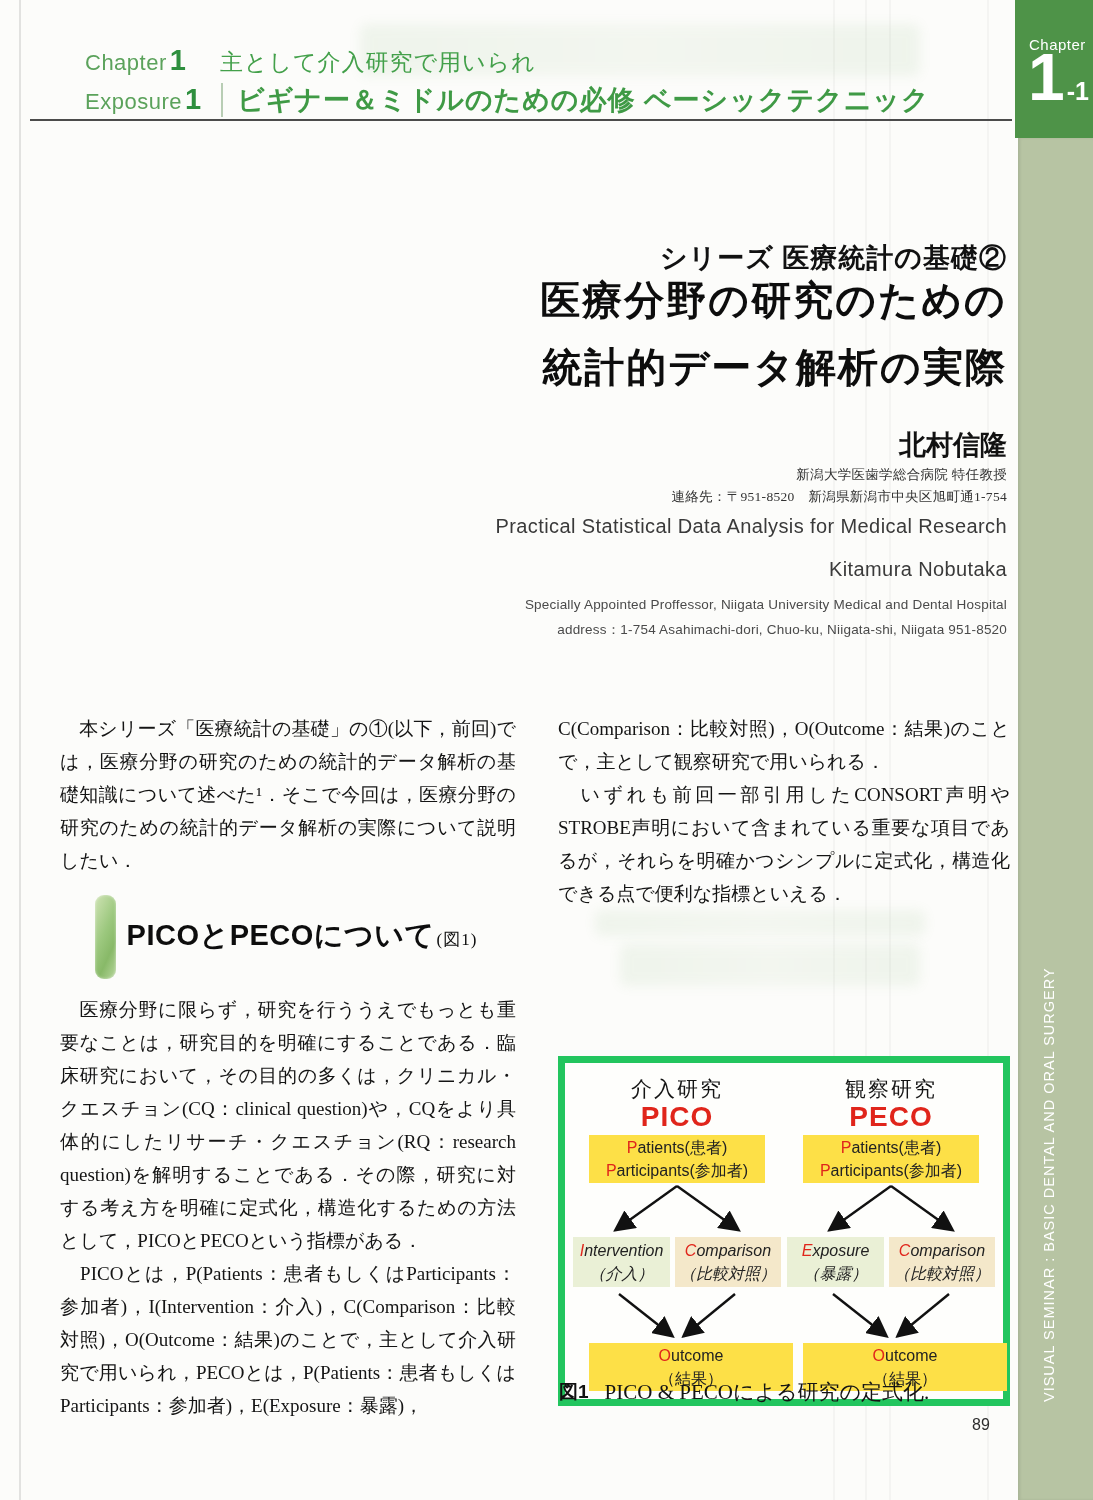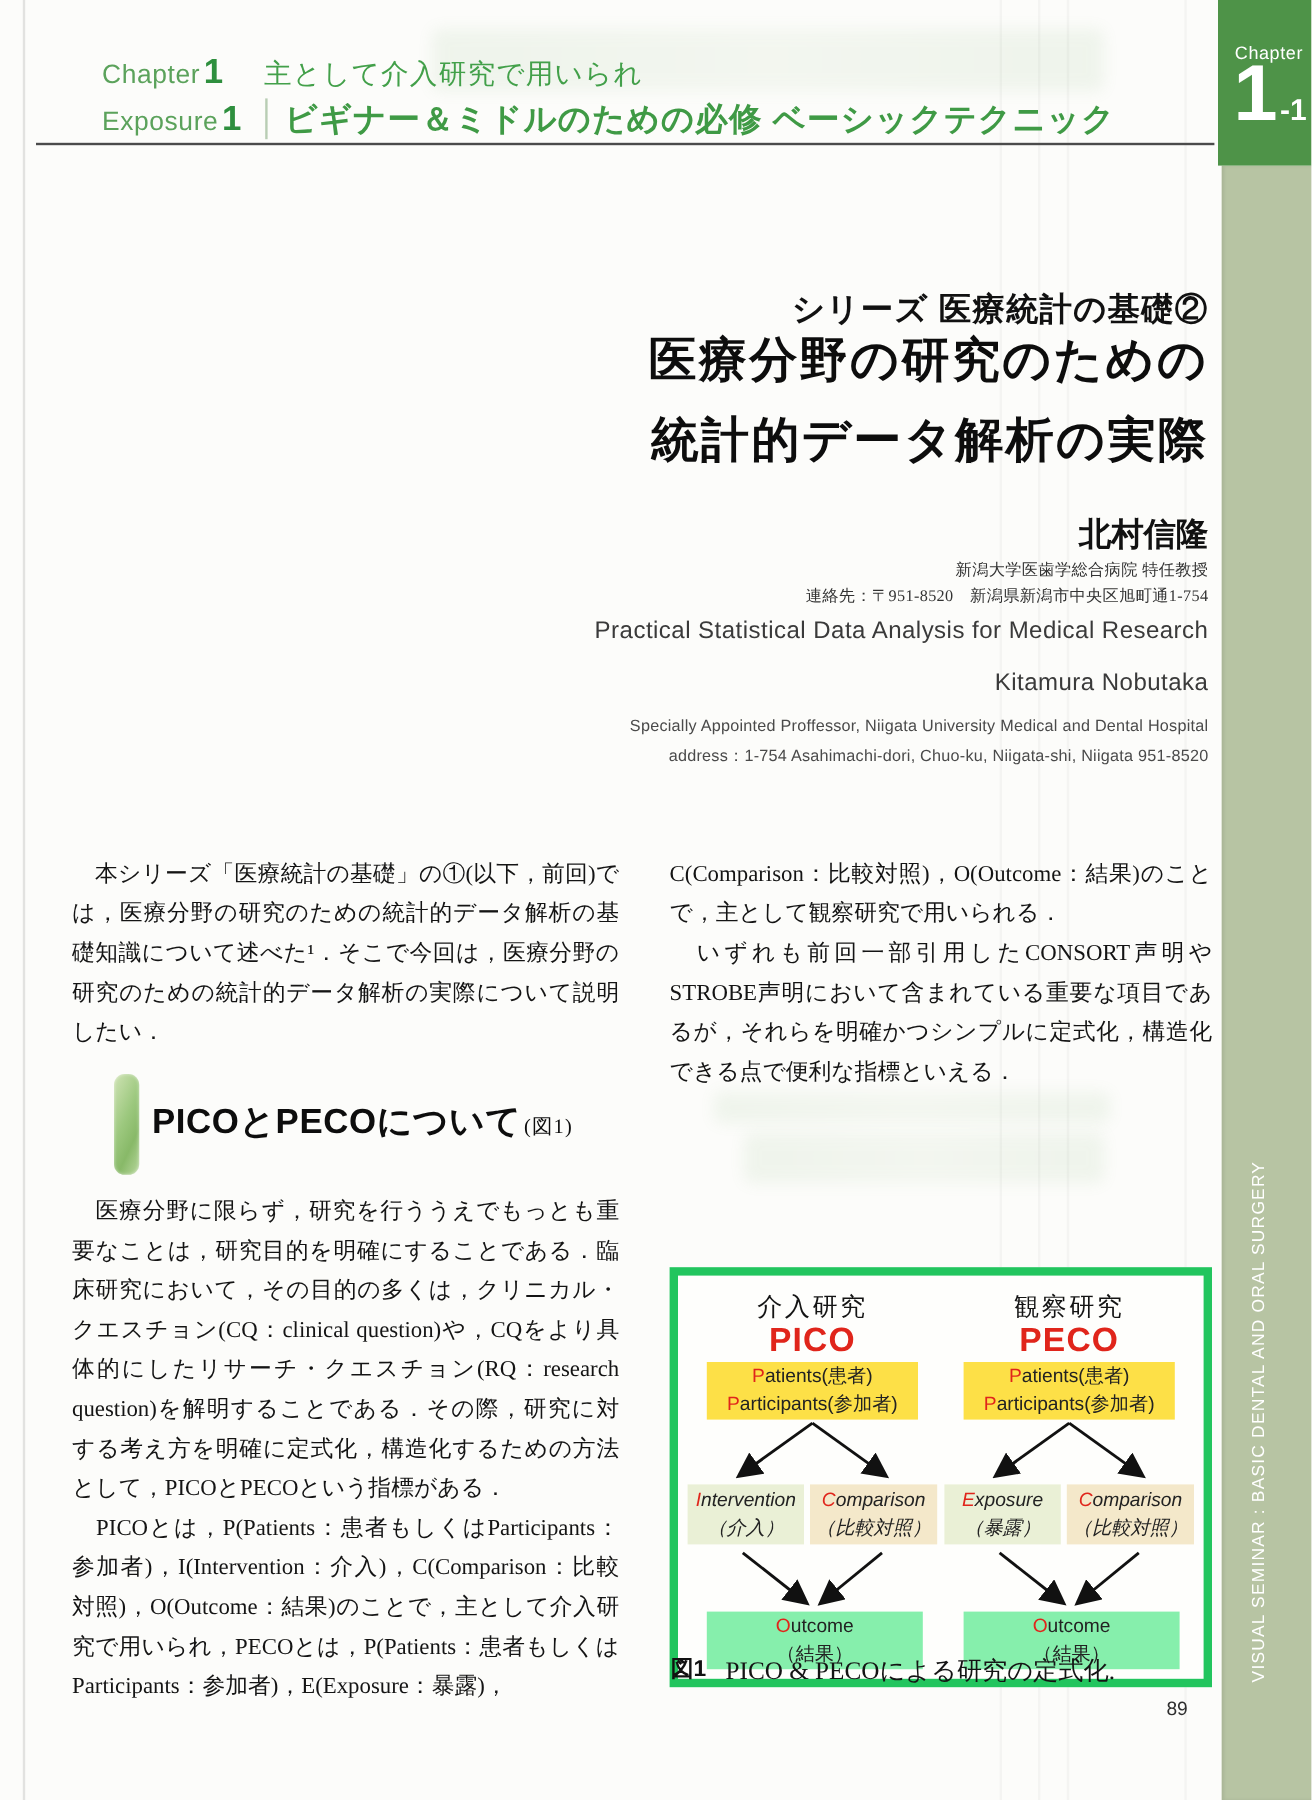--- a/index.html
+++ b/index.html
@@ -68,22 +68,22 @@
           font-size:28px;font-weight:700;color:#e0251b;letter-spacing:1px;}
   .d-box{font-size:16px;line-height:23px;text-align:center;color:#222;}
   .rl{color:#e0251b;}
   .d-patients{position:absolute;top:72px;left:16px;width:176px;padding:1px 0;background:#fde047;}
   .arr{position:absolute;left:0;}
   .arr1{top:120px;} .arr2{top:228px;}
   .d-mid{position:absolute;top:174px;left:0;width:208px;display:flex;justify-content:space-between;}
   .d-midbox{padding:2px 0;font-style:italic;}
   .d-ml{width:97px;background:#eaf0d6;}
   .d-mr{width:106px;background:#f4e8ca;}
-  .d-outcome{position:absolute;top:280px;left:16px;width:180px;padding:1px 0;background:#86efac;}
-  .figcap{position:absolute;left:559px;top:1378px;display:flex;align-items:flex-start;white-space:nowrap;}
+  .d-outcome{position:absolute;top:280px;left:16px;width:204px;padding:1px 0;background:#fde047;}
+  .figcap{position:absolute;left:559px;top:1378px;display:flex;align-items:center;white-space:nowrap;}
   .figcap-label{font-size:19px;font-weight:700;font-family:"Liberation Sans",sans-serif;color:#111;}
   .figcap-text{font-size:21px;font-family:"Liberation Serif",serif;color:#141414;margin-left:16px;}
   .pagenum{position:absolute;left:972px;top:1416px;font-size:16px;color:#2e2e2e;}
 </style>
 </head>
 <body>
 
 <div id="page">
 
   <div class="gutter-line"></div>

